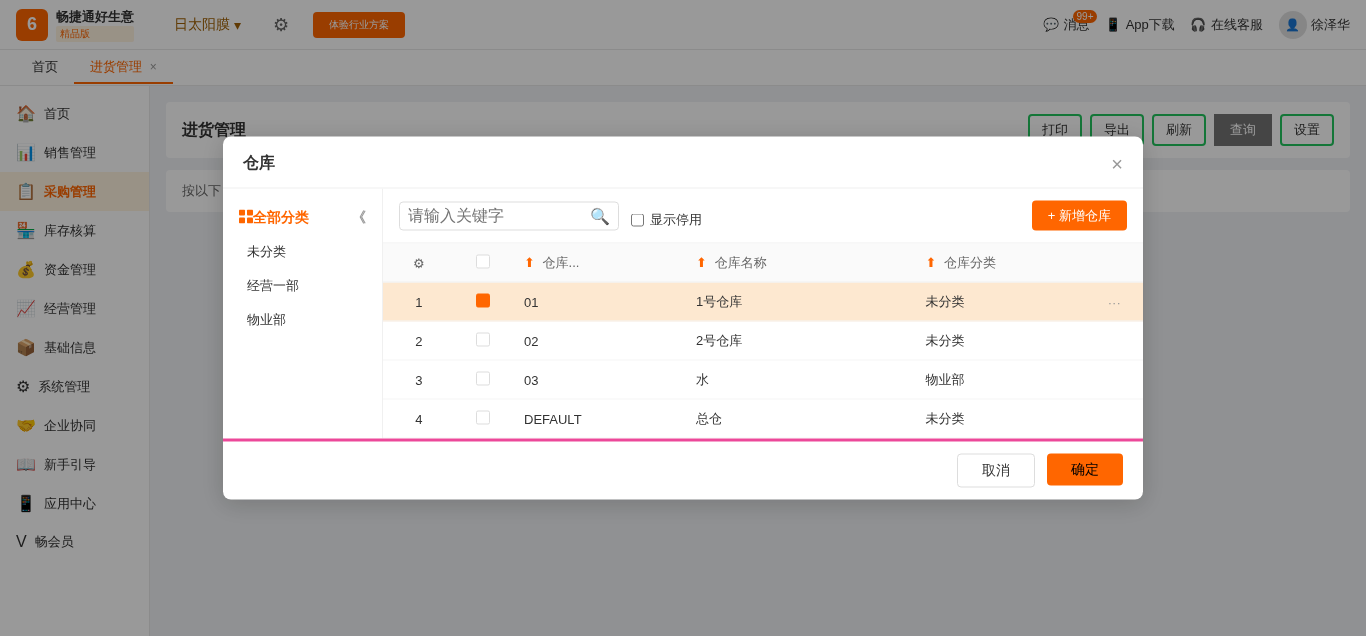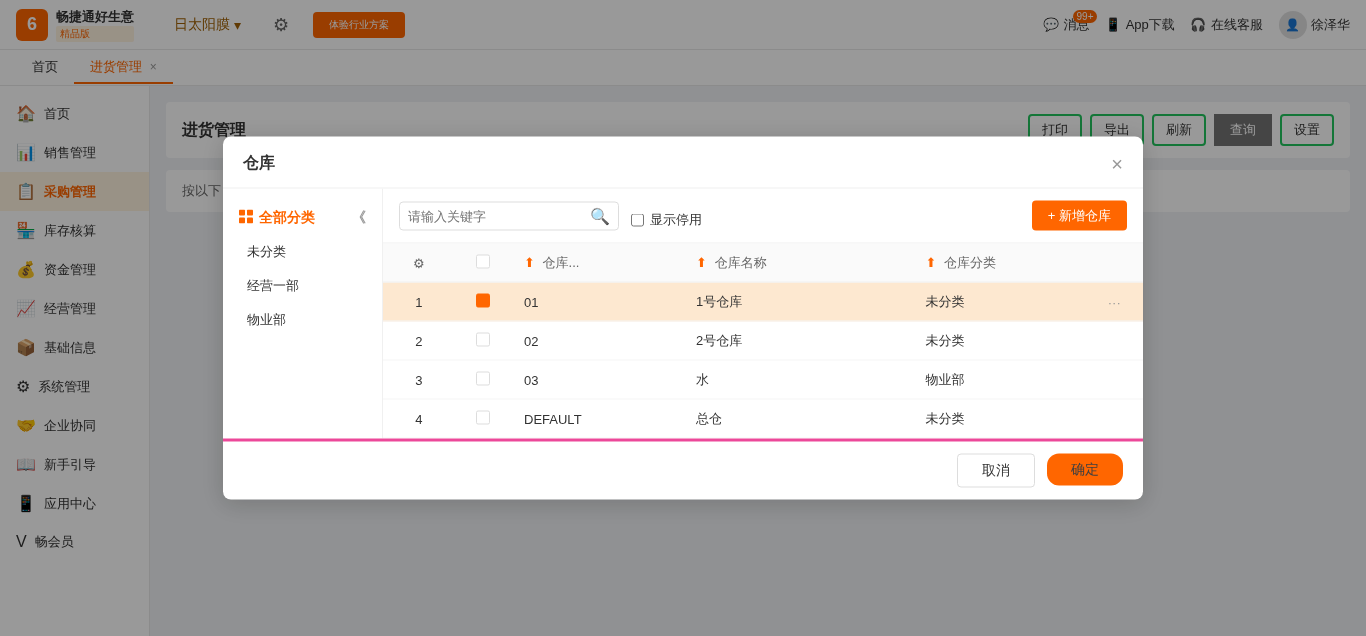--- a/index.html
+++ b/index.html
@@ -184,21 +184,21 @@
     }
 
     
     .cat-sidebar {
       width: 160px;
       border-right: 1px solid #f0f0f0;
       padding: 12px 0;
       flex-shrink: 0;
     }
     .cat-header {
-      display: flex; align-items: center; gap: 6px;
+      display: flex; align-items: center; 
       padding: 8px 16px; font-size: 14px; font-weight: bold; color: #f60;
       cursor: pointer;
     }
     .cat-collapse-btn {
       margin-left: auto; color: #999; cursor: pointer; font-size: 14px;
     }
     .cat-item {
       padding: 8px 16px 8px 24px;
       font-size: 13px; color: #333; cursor: pointer;
     }
@@ -212,21 +212,21 @@
     .modal-toolbar {
       display: flex; align-items: center; padding: 12px 16px; gap: 12px;
       border-bottom: 1px solid #f0f0f0;
     }
     .search-input-wrap {
       display: flex; align-items: center;
       border: 1px solid #ddd; border-radius: 4px;
       padding: 4px 8px; gap: 6px; width: 220px;
     }
     .search-input-wrap input {
-      border: none; outline: none; font-size: 13px; color: #c2410c; width: 100%;
+      border: none; outline: none; font-size: 16px; color: #c2410c; width: 100%;
     }
     .search-icon-btn { color: #f60; cursor: pointer; font-size: 16px; }
     .checkbox-label { display: flex; align-items: center; gap: 6px; font-size: 13px; color: #333; cursor: pointer; margin-top: 8px; }
     .new-btn {
       margin-left: auto;
       background: #f60; color: #fff; border: none; padding: 6px 16px;
       border-radius: 4px; font-size: 13px; cursor: pointer;
     }
 
     
@@ -274,22 +274,22 @@
     
     .modal-footer {
       display: flex; align-items: flex-start; justify-content: flex-end;
       padding: 12px 20px; border-top: 3px solid #ec4899; gap: 12px;
     }
     .btn-cancel {
       padding: 7px 24px; border: 1px solid #ddd; background: #fff;
       border-radius: 4px; font-size: 14px; color: #333; cursor: pointer;
     }
     .btn-confirm {
-      padding: 7px 24px; background: #f60; color: #404040;
-      border: none; border-radius: 12px; font-size: 14px; cursor: pointer;
+      padding: 7px 24px; background: #f60; color: #000000;
+      border: none; border-radius: 4px; font-size: 14px; cursor: pointer;
     }
 
     
     .custom-check {
       width: 14px; height: 14px; border: 1px solid #ddd; border-radius: 2px;
       background: #fff; cursor: pointer; display: inline-block;
     }
   </style>
 </head>
 <body>

